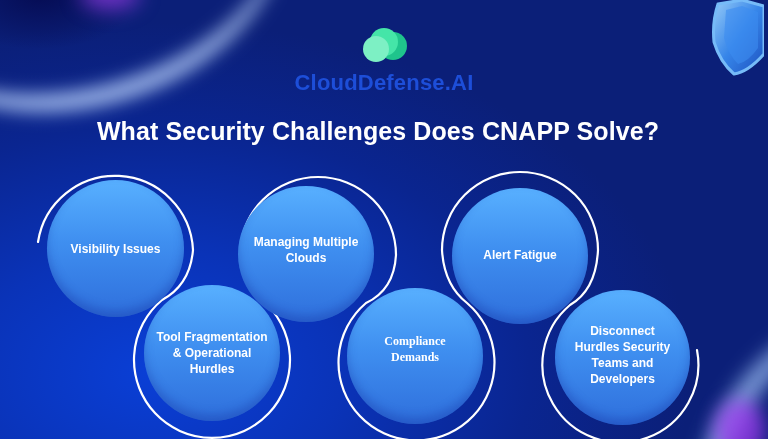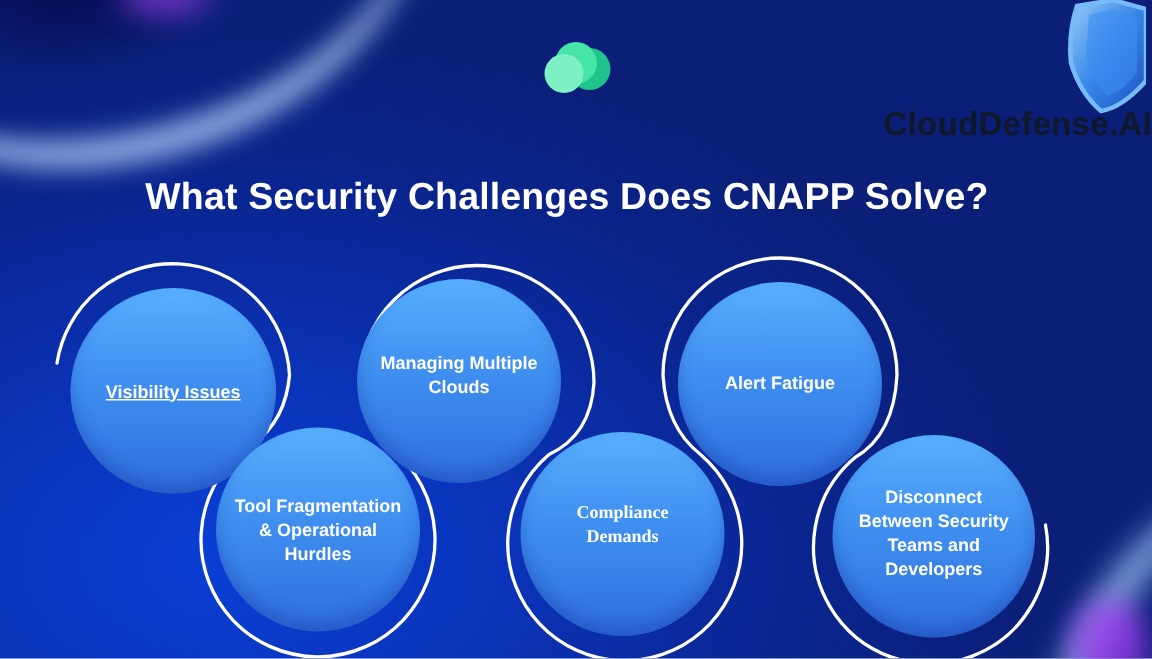--- a/index.html
+++ b/index.html
@@ -12,22 +12,22 @@
   .bg-glow-tl2 { position:absolute; left:-60px; top:-60px; width:200px; height:110px; border-radius:50%;
     background:radial-gradient(ellipse at center, rgba(5,10,80,0.9), rgba(5,10,80,0) 70%); }
   .bg-purple-tl { position:absolute; left:80px; top:-20px; width:60px; height:30px; border-radius:50%;
     background:rgba(150,60,230,0.7); filter:blur(10px); }
   .bg-glow-br { position:absolute; left:700px; top:310px; width:260px; height:360px; border-radius:50%;
     border-left:22px solid rgba(170,205,255,0.8); filter:blur(10px); transform:rotate(22deg); }
   .bg-purple-br { position:absolute; left:715px; top:400px; width:50px; height:60px; border-radius:50%;
     background:rgba(160,60,240,0.75); filter:blur(9px); }
   .shield { position:absolute; left:708px; top:-8px; width:56px; height:84px; }
   .logo-mark { position:absolute; left:360px; top:27px; width:50px; height:38px; }
-  .logo-text { position:absolute; left:0; width:768px; top:70px; text-align:right;
-    color:#0f172a; font-family:"Liberation Sans", sans-serif; font-weight:bold; font-size:22px; letter-spacing:0.2px; }
+  .logo-text { position:absolute; left:0; width:768px; top:70px; text-align:center;
+    color:#1d4ed8; font-family:"Liberation Sans", sans-serif; font-weight:bold; font-size:22px; letter-spacing:0.2px; }
   .title { position:absolute; left:0; width:756px; top:117px; text-align:center;
     color:#ffffff; font-family:"Liberation Sans", sans-serif; font-weight:bold; font-size:25px; letter-spacing:0.1px; }
 
   .ring-svg { position:absolute; left:0; top:0; }
   .bubble { position:absolute; border-radius:50%;
     background: linear-gradient(180deg, #58b0ff 0%, #3f8ff0 45%, #2f6fdc 100%);
     display:flex; align-items:center; justify-content:center; text-align:center;
     color:#ffffff; font-family:"Liberation Sans", sans-serif; font-weight:bold; font-size:12px; line-height:16px;
     box-shadow: inset 0 -6px 10px rgba(20,50,160,0.35);
   }
@@ -72,30 +72,30 @@
     Q 242 282 240 255
     A 78 78 0 0 1 396 255
     Q 394 290 366 303
     A 78 78 0 1 0 467 303
     Q 444 285 442 250
     A 78 78 0 0 1 598 250
     Q 596 290 570 305
     A 78 78 0 1 0 697 350" fill="none" stroke="#ffffff" stroke-width="2.2" stroke-linecap="round"></path>
 </svg>
 
-<div class="bubble" style="left:47px; top:192px; width:137px; height:137px;text-decoration:underline;">
+<div class="bubble" style="left:47px; top:180px; width:137px; height:137px;">
   <span>Visibility Issues</span>
 </div>
 <div class="bubble" style="left:144px; top:285px; width:136px; height:136px;">
   <span style="padding:0 12px;">Tool Fragmentation &amp; Operational Hurdles</span>
 </div>
 <div class="bubble" style="left:238px; top:186px; width:136px; height:136px;">
   <span style="margin-top:-8px;">Managing Multiple Clouds</span>
 </div>
 <div class="bubble" style="left:347px; top:288px; width:136px; height:136px;">
   <span style="padding:0 28px; margin-top:-14px;font-family:Liberation Serif, serif;">Compliance Demands</span>
 </div>
 <div class="bubble" style="left:452px; top:188px; width:136px; height:136px;">
   <span style="margin-top:-2px;">Alert Fatigue</span>
 </div>
 <div class="bubble" style="left:555px; top:290px; width:135px; height:135px;">
-  <span style="padding:0 12px; margin-top:-6px;">Disconnect Between Security Teams and Developers</span>
+  <span style="padding:0 12px; margin-top:-6px;">Disconnect Hurdles Security Teams and Developers</span>
 </div>
 
 </body></html>

